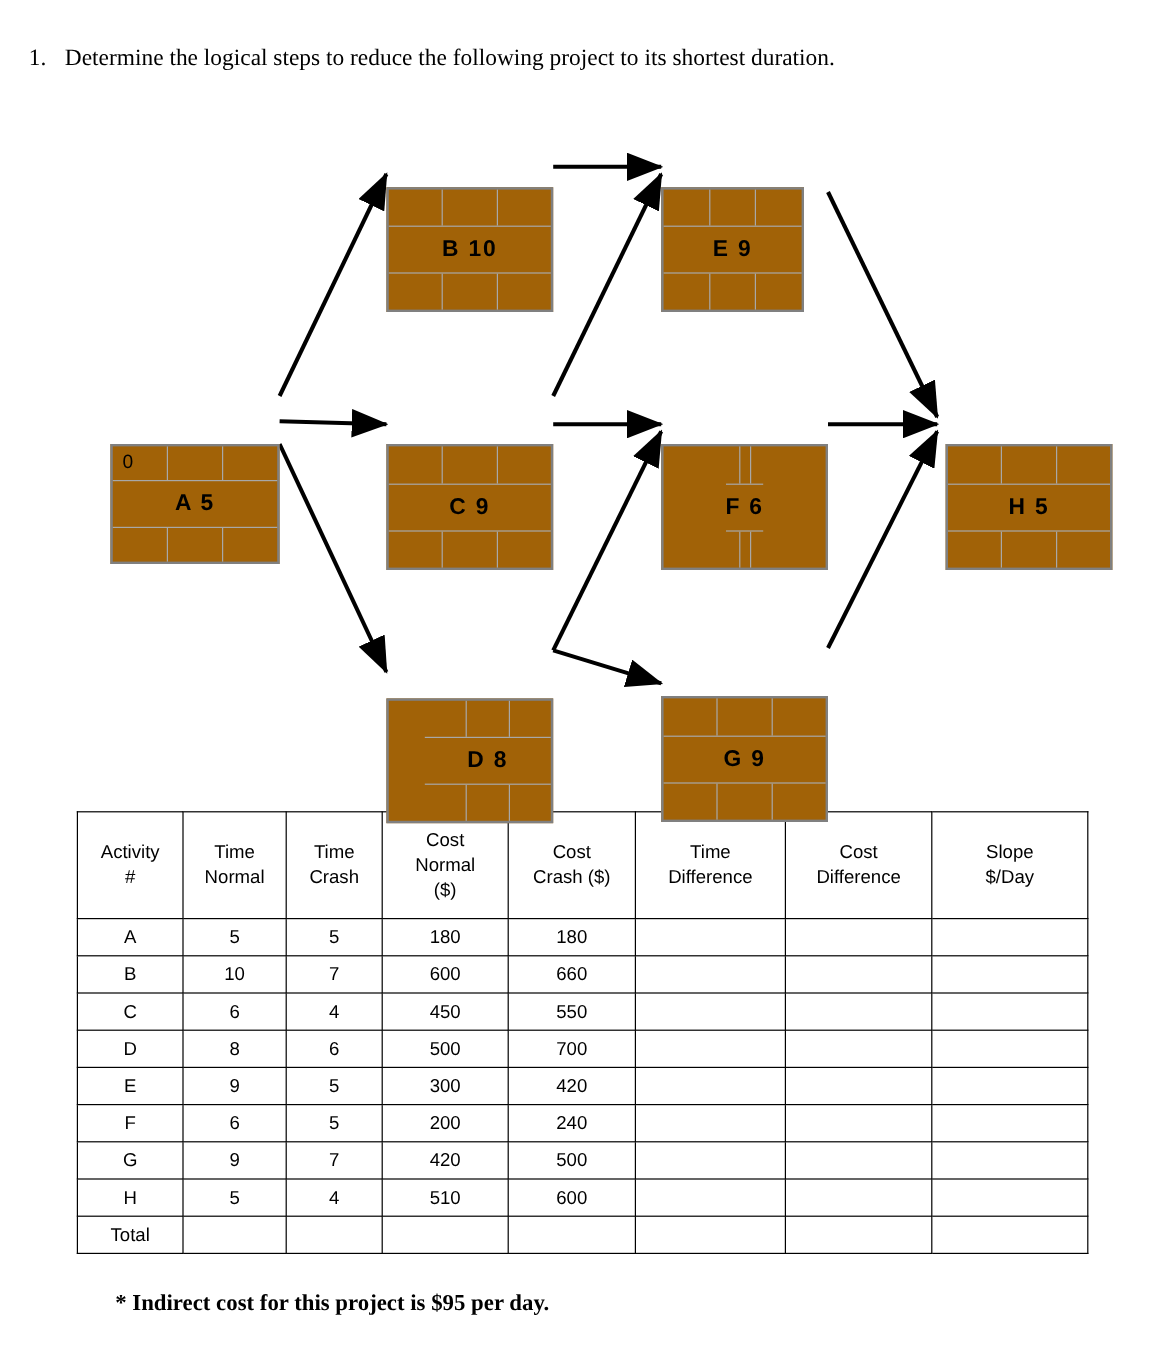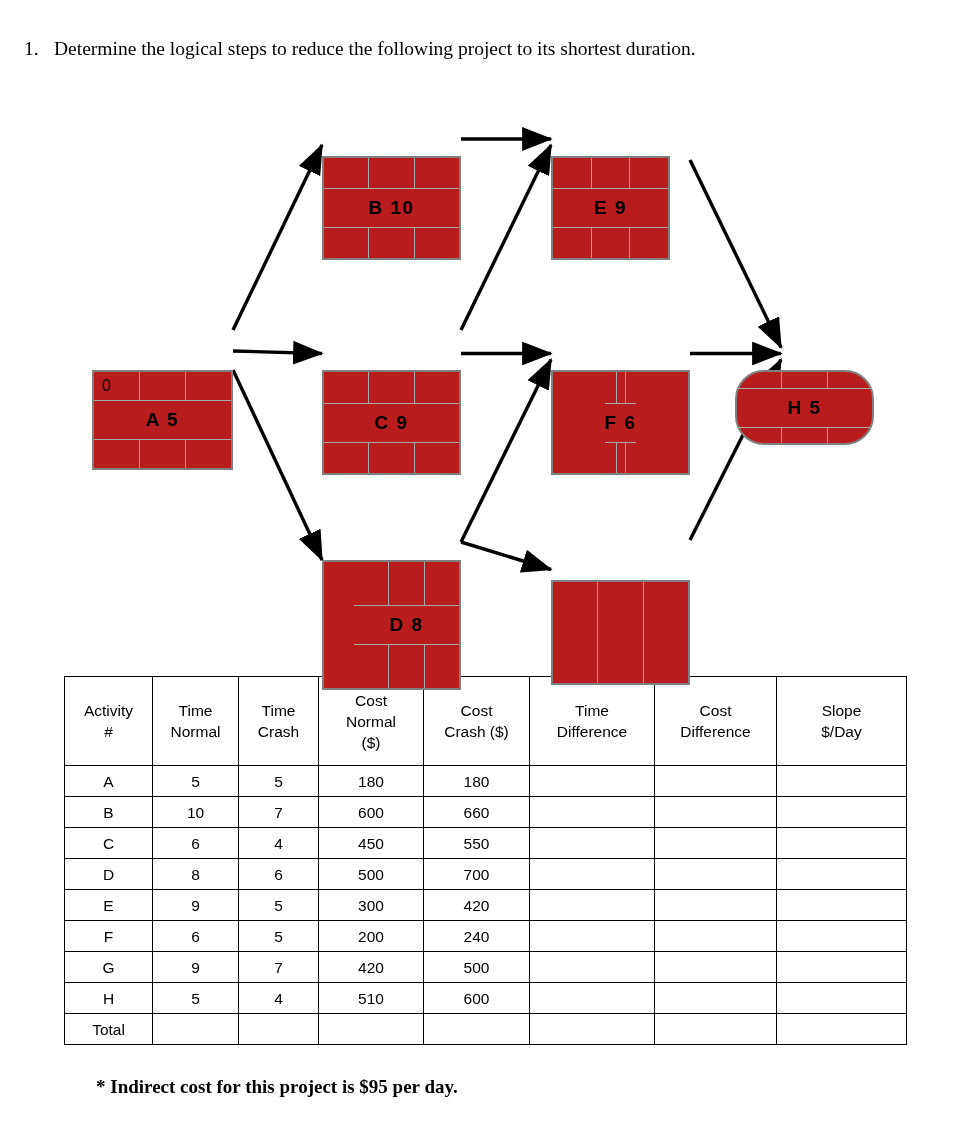--- a/index.html
+++ b/index.html
@@ -44,21 +44,21 @@
     position: absolute;
     left: 0;
     top: 0;
     width: 980px;
     height: 570px;
   }
   .aon-node {
     position: absolute;
     box-sizing: border-box;
     border: 2px solid #808080;
-    background: #b91c1c;
+    background: #a16207;
     display: flex;
     flex-direction: column;
     z-index: 2;
   }
   .aon-row {
     display: flex;
     flex: 1 1 0;
     min-height: 0;
   }
   .aon-row.mid {
@@ -204,21 +204,21 @@
         </div>
         <div class="aon-row mid">
           <span class="aon-label">C 9</span>
         </div>
         <div class="aon-row">
           <div class="aon-cell"></div>
           <div class="aon-cell"></div>
           <div class="aon-cell"></div>
         </div>
       </div>
-      <div class="aon-node" style="left: 322px; top: 490px; width: 139px; height: 130px; padding-left: 30px;">
+      <div class="aon-node" style="left: 322px; top: 512px; width: 139px; height: 104px; padding-left: 30px;">
         <div class="aon-row">
           <div class="aon-cell"></div>
           <div class="aon-cell"></div>
           <div class="aon-cell"></div>
         </div>
         <div class="aon-row mid">
           <span class="aon-label">D 8</span>
         </div>
         <div class="aon-row">
           <div class="aon-cell"></div>
@@ -255,27 +255,30 @@
           <div class="aon-cell"></div>
           <div class="aon-cell"></div>
         </div>
       </div>
       <div class="aon-node" style="left: 551px; top: 510px; width: 139px; height: 105px;">
         <div class="aon-row">
           <div class="aon-cell"></div>
           <div class="aon-cell"></div>
           <div class="aon-cell"></div>
         </div>
-        <div class="aon-row">
-          <div class="aon-cell"></div>
-          <div class="aon-cell"></div>
-          <div class="aon-cell"></div>
-        </div>
-      </div>
-      <div class="aon-node" style="left: 735px; top: 300px; width: 139px; height: 75px; border-radius: 29px;">
+        <div class="aon-row mid">
+          <span class="aon-label">G 9</span>
+        </div>
+        <div class="aon-row">
+          <div class="aon-cell"></div>
+          <div class="aon-cell"></div>
+          <div class="aon-cell"></div>
+        </div>
+      </div>
+      <div class="aon-node" style="left: 788px; top: 300px; width: 139px; height: 105px;">
         <div class="aon-row">
           <div class="aon-cell"></div>
           <div class="aon-cell"></div>
           <div class="aon-cell"></div>
         </div>
         <div class="aon-row mid">
           <span class="aon-label">H 5</span>
         </div>
         <div class="aon-row">
           <div class="aon-cell"></div>

